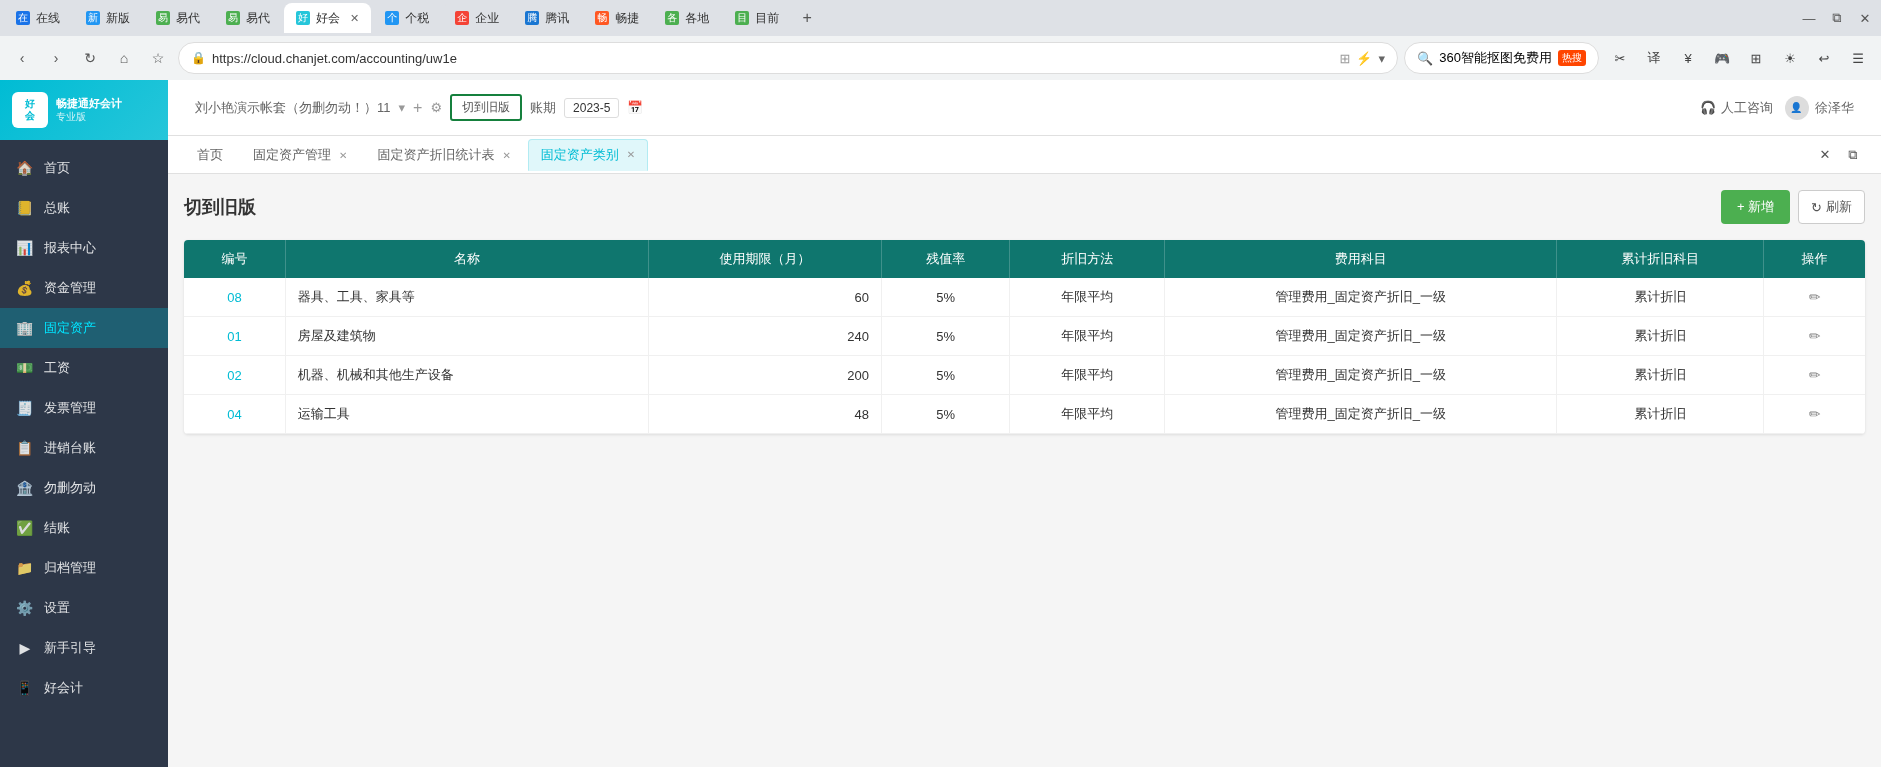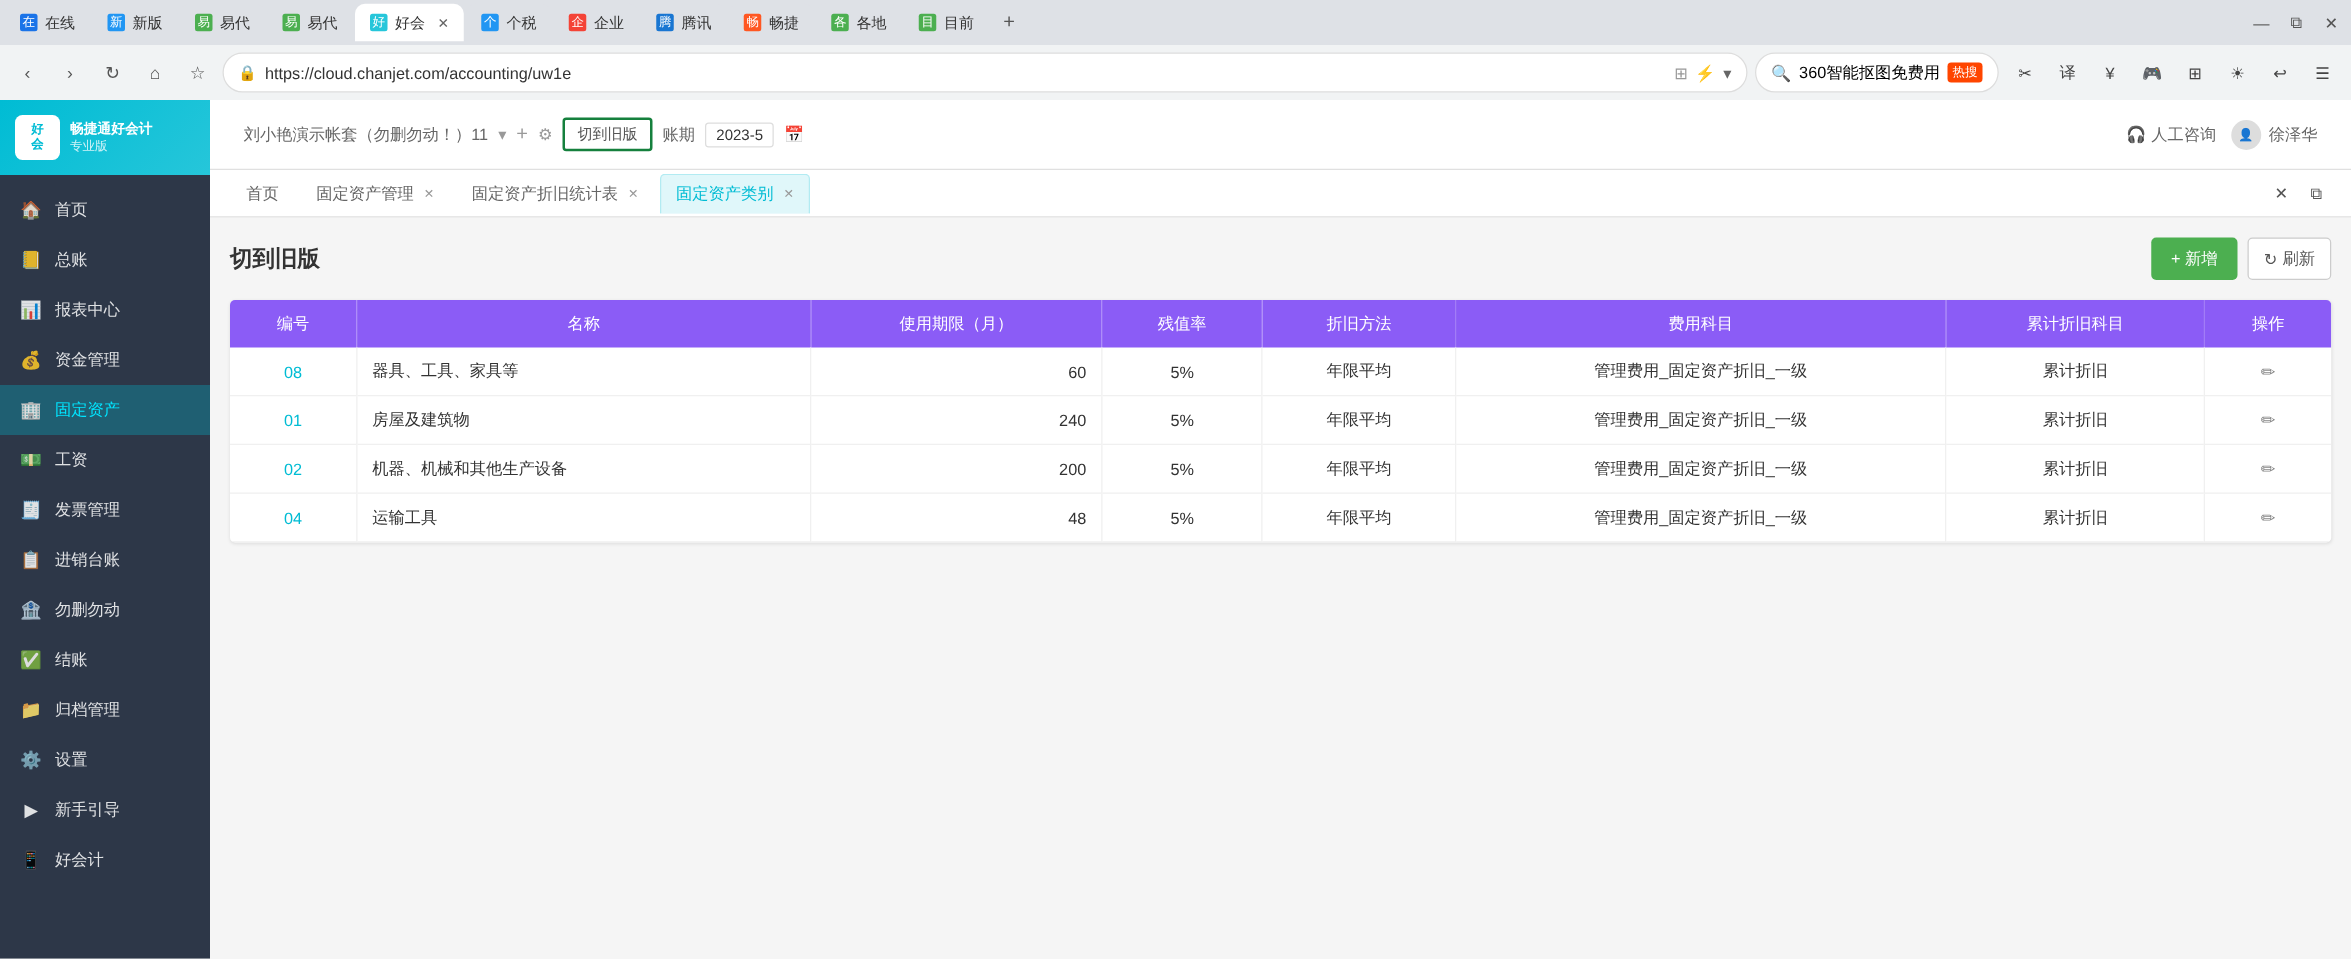--- a/index.html
+++ b/index.html
@@ -64,21 +64,21 @@
     
     .page-body { flex: 1; padding: 16px; overflow-y: auto; }
     .page-header { display: flex; align-items: center; justify-content: space-between; margin-bottom: 16px; }
     .page-title { font-size: 18px; font-weight: bold; color: #333; }
     .header-actions { display: flex; gap: 8px; }
     .btn-primary { background: #4caf50; color: #fff; border: none; border-radius: 4px; padding: 7px 16px; font-size: 13px; cursor: pointer; display: flex; align-items: center; gap: 4px; }
     .btn-default { background: #fff; color: #555; border: 1px solid #ccc; border-radius: 4px; padding: 7px 12px; font-size: 13px; cursor: pointer; display: flex; align-items: center; gap: 4px; }
 
     
     .data-table { width: 100%; border-collapse: collapse; background: #fff; border-radius: 4px; overflow: hidden; box-shadow: 0 1px 3px rgba(0,0,0,0.1); }
-    .data-table thead tr { background: #8b5cf6; color: #fff; }
+    .data-table thead tr { background: #0f766e; color: #fff; }
     .data-table thead th { padding: 10px 12px; text-align: center; font-weight: normal; font-size: 13px; border-right: 1px solid rgba(255,255,255,0.2); }
     .data-table thead th:last-child { border-right: none; }
     .data-table tbody tr { border-bottom: 1px solid #f0f0f0; }
     .data-table tbody td { padding: 10px 12px; text-align: center; font-size: 13px; color: #333; border-right: 1px solid #f0f0f0; }
     .data-table tbody td:last-child { border-right: none; }
     .data-table tbody td.name-col { text-align: left; }
     .data-table tbody td.num-col { text-align: right; }
     .code-link { color: #00bcd4; cursor: pointer; }
     .action-edit { color: #888; cursor: pointer; font-size: 14px; }
 

